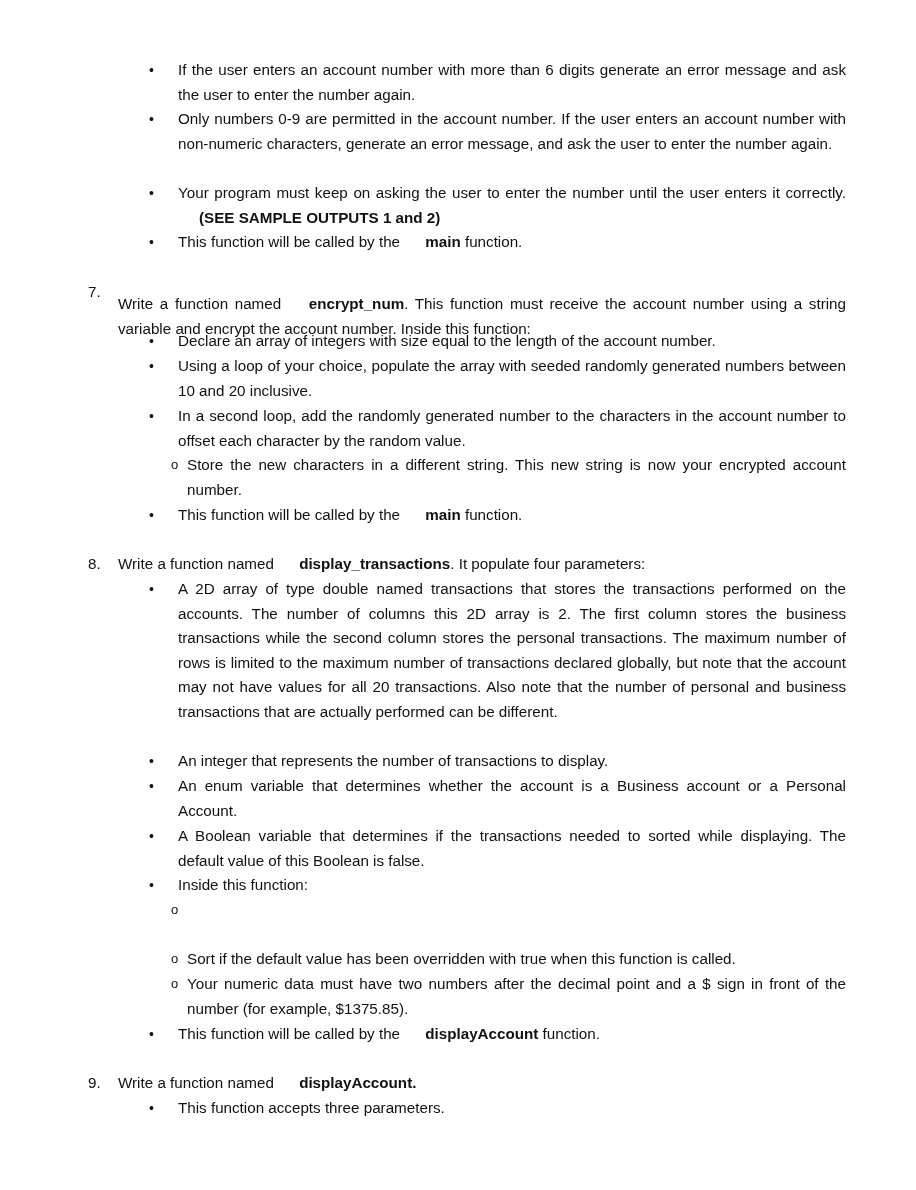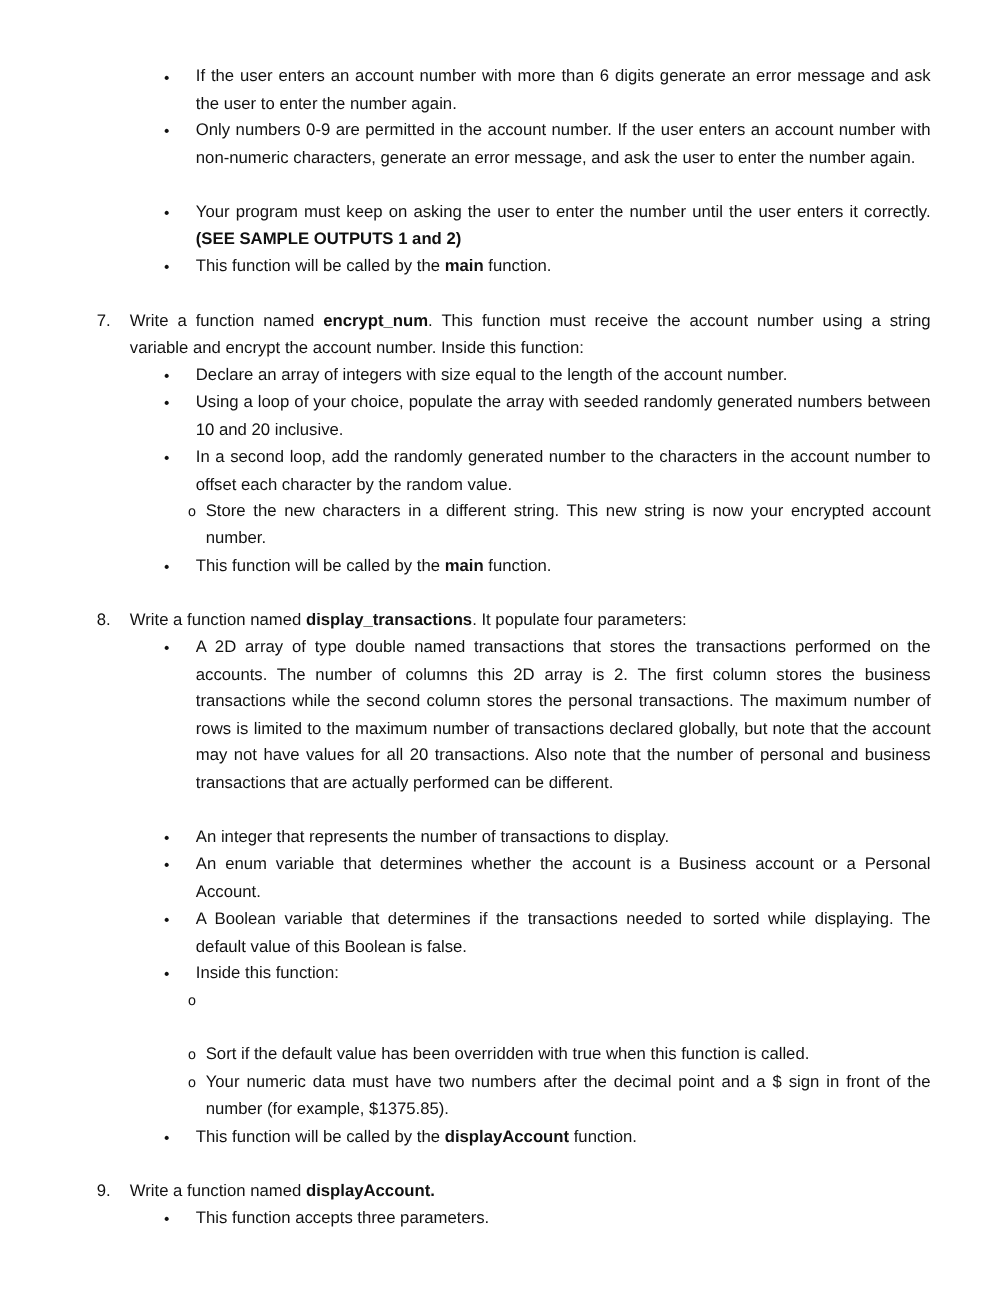--- a/index.html
+++ b/index.html
@@ -9,41 +9,41 @@
     color: #111111;
     font-size: 15.2px;
   }
   .page { position: absolute; left: 0; top: 0; width: 916px; height: 1190px; }
   .num { position: absolute; left: 88px; line-height: 24.6px; }
   .item-text { position: absolute; left: 118px; width: 728px; line-height: 24.6px; text-align: justify; }
   .bullet { position: absolute; left: 149px; width: 10px; line-height: 24.6px; font-size: 14px; }
   .bullet-text { position: absolute; left: 178px; width: 668px; line-height: 24.6px; text-align: justify; }
   .sub-mark { position: absolute; left: 171px; line-height: 24.6px; font-size: 13px; }
   .sub-text { position: absolute; left: 187px; width: 659px; line-height: 24.6px; text-align: justify; }
-  b { font-weight: bold; }
+  b { font-weight: bold; margin-left: 21px; }
 </style>
 </head>
 <body>
 
 <div class="page">
 
   <span class="bullet" style="top:58px">•</span>
   <div class="bullet-text" style="top:58px">If the user enters an account number with more than 6 digits generate an error message and ask the user to enter the number again.</div>
 
   <span class="bullet" style="top:107px">•</span>
   <div class="bullet-text" style="top:107px">Only numbers 0-9 are permitted in the account number. If the user enters an account number with non-numeric characters, generate an error message, and ask the user to enter the number again.</div>
 
   <span class="bullet" style="top:181px">•</span>
   <div class="bullet-text" style="top:181px"><span>Your program must keep on asking the user to enter the number until the user enters it correctly. </span><b>(SEE SAMPLE OUTPUTS 1 and 2)</b></div>
 
   <span class="bullet" style="top:230px">•</span>
   <div class="bullet-text" style="top:230px"><span>This function will be called by the </span><b>main</b><span> function.</span></div>
 
   <span class="num" style="top:280px">7.</span>
-  <div class="item-text" style="top:280px"><span>Write a function named </span><b>encrypt_num</b><span>. This function must receive the account number using a string variable and encrypt the account number. Inside this function:</span></div>
+  <div class="item-text" style="top:292px"><span>Write a function named </span><b>encrypt_num</b><span>. This function must receive the account number using a string variable and encrypt the account number. Inside this function:</span></div>
 
   <span class="bullet" style="top:329px">•</span>
   <div class="bullet-text" style="top:329px">Declare an array of integers with size equal to the length of the account number.</div>
 
   <span class="bullet" style="top:354px">•</span>
   <div class="bullet-text" style="top:354px">Using a loop of your choice, populate the array with seeded randomly generated numbers between 10 and 20 inclusive.</div>
 
   <span class="bullet" style="top:404px">•</span>
   <div class="bullet-text" style="top:404px">In a second loop, add the randomly generated number to the characters in the account number to offset each character by the random value.</div>
 

